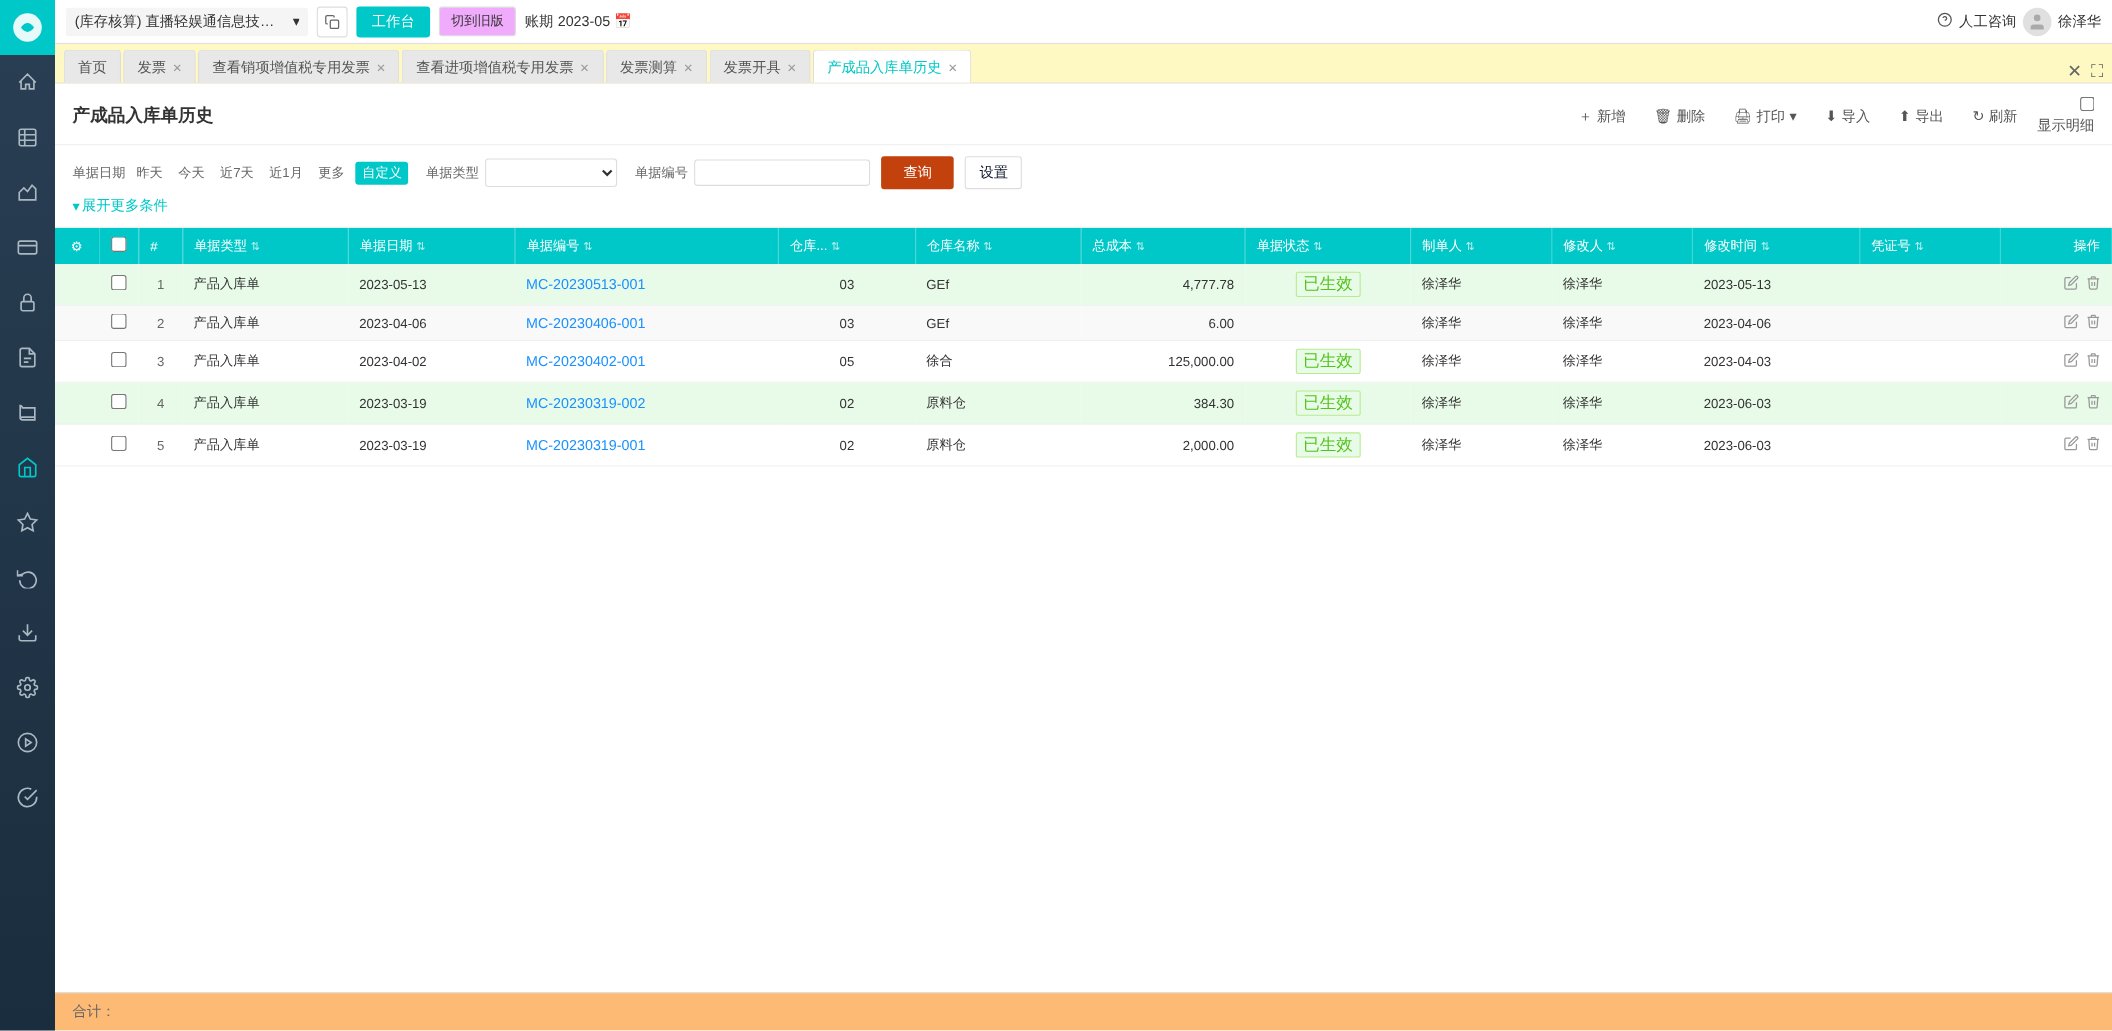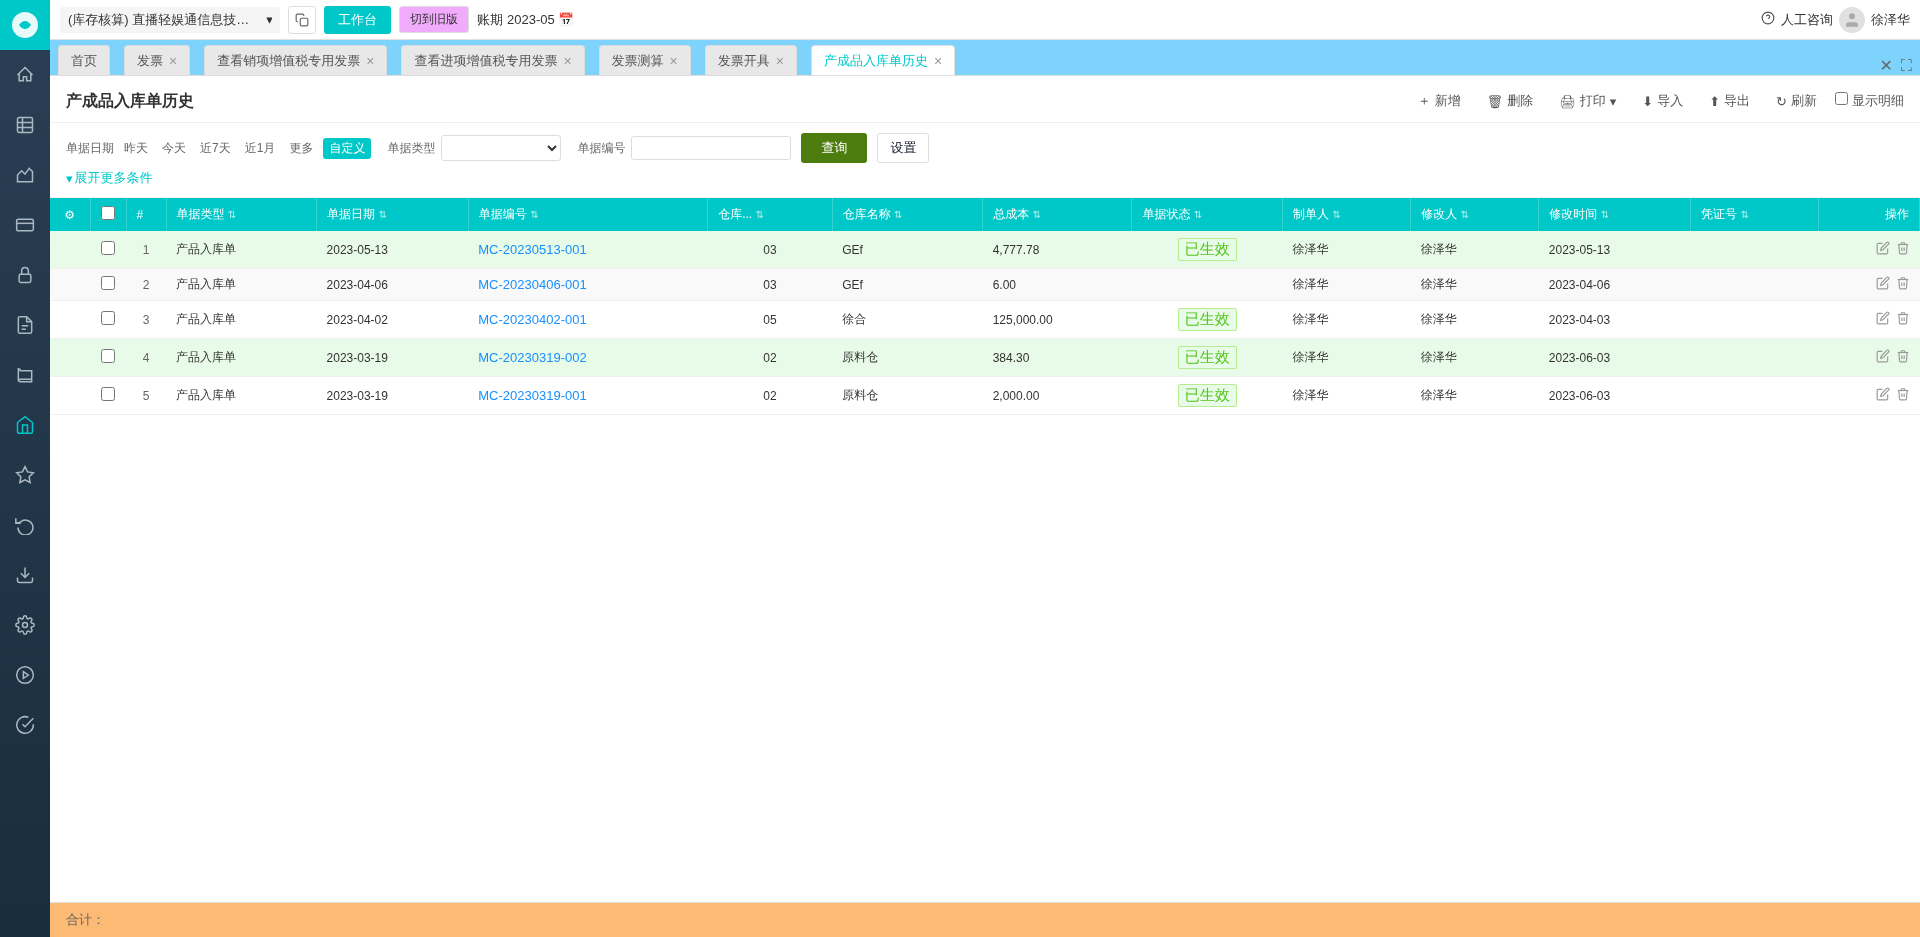--- a/index.html
+++ b/index.html
@@ -22,21 +22,21 @@
     .topbar-company span { overflow: hidden; text-overflow: ellipsis; white-space: nowrap; }
     .topbar-icon-btn { width: 28px; height: 28px; border: 1px solid #ddd; border-radius: 3px; display: flex; align-items: center; justify-content: center; cursor: pointer; background: #fff; color: #666; }
     .topbar-workbench { background: #00c8c8; color: #fff; border: none; padding: 5px 14px; border-radius: 3px; cursor: pointer; font-size: 13px; }
     .topbar-period-btn { background: #f0abfc; border: 1px solid #ddd; color: #333; padding: 4px 10px; border-radius: 3px; cursor: pointer; font-size: 12px; }
     .topbar-period { display: flex; align-items: center; gap: 4px; font-size: 13px; color: #333; }
     .topbar-spacer { flex: 1; }
     .topbar-user { display: flex; align-items: center; gap: 6px; font-size: 13px; color: #333; }
     .topbar-user-avatar { width: 26px; height: 26px; border-radius: 50%; background: #e0e0e0; display: flex; align-items: center; justify-content: center; overflow: hidden; }
 
     
-    .tabs { height: 36px; background: #7dd3fc; border-bottom: 1px solid #ddd; display: flex; align-items: flex-end; padding: 0 8px; flex-shrink: 0; gap: 14px; }
+    .tabs { height: 36px; background: #fef9c3; border-bottom: 1px solid #ddd; display: flex; align-items: flex-end; padding: 0 8px; flex-shrink: 0; gap: 2px; }
     .tab { height: 30px; padding: 0 12px; display: flex; align-items: center; gap: 6px; border: 1px solid #ddd; border-bottom: none; background: #e8e8e8; border-radius: 4px 4px 0 0; cursor: pointer; font-size: 12px; color: #555; }
     .tab.active { background: #fff; color: #00c8c8; border-color: #ddd; }
     .tab .tab-close { color: #999; font-size: 14px; line-height: 1; }
     .tabs-right { margin-left: auto; display: flex; align-items: center; gap: 8px; }
     .tab-action-btn { background: none; border: none; cursor: pointer; color: #666; font-size: 16px; }
 
     
     .page-content { flex: 1; background: #fff; overflow: auto; padding: 0; display: flex; flex-direction: column; }
 
     
@@ -50,36 +50,36 @@
     .filter-row { display: flex; align-items: center; gap: 16px; flex-wrap: wrap; }
     .filter-item { display: flex; align-items: center; gap: 6px; }
     .filter-label { color: #666; font-size: 12px; white-space: nowrap; }
     .filter-date-links { display: flex; gap: 6px; }
     .filter-date-link { color: #666; font-size: 12px; cursor: pointer; padding: 2px 4px; }
     .filter-date-link.custom { background: #00c8c8; color: #fff; border-radius: 3px; padding: 2px 6px; }
     .filter-date-range { color: #888; font-size: 12px; }
     .filter-select { border: 1px solid #ddd; border-radius: 3px; padding: 4px 8px; font-size: 12px; color: #333; background: #fff; min-width: 120px; }
     .filter-input { border: 1px solid #ddd; border-radius: 3px; padding: 4px 8px; font-size: 12px; color: #333; background: #fff; width: 160px; }
     .filter-expand { color: #00c8c8; cursor: pointer; font-size: 12px; display: flex; align-items: center; gap: 2px; }
-    .query-btn { background: #4d7c0f; color: #fff; border: none; padding: 6px 20px; border-radius: 3px; cursor: pointer; font-size: 13px; }
+    .query-btn { background: #c2410c; color: #fff; border: none; padding: 6px 20px; border-radius: 3px; cursor: pointer; font-size: 13px; }
     .reset-btn { background: #fff; color: #0f172a; border: 1px solid #ddd; padding: 5px 12px; border-radius: 3px; cursor: pointer; font-size: 13px; }
 
     
     .table-container { flex: 1; overflow: auto; padding: 0 0; }
     table { width: 100%; border-collapse: collapse; }
     thead tr { background: #00c8c8; color: #fff; }
     thead th { padding: 8px 10px; text-align: left; font-weight: normal; font-size: 12px; border-right: 1px solid rgba(255,255,255,0.2); white-space: nowrap; }
     thead th.settings-col { width: 40px; text-align: center; }
     thead th.check-col { width: 36px; text-align: center; }
     tbody tr { border-bottom: 1px solid #f0f0f0; }
     tbody tr:nth-child(even) { background: #f9f9f9; }
     tbody tr.highlighted { background: #e8fbe8; }
     tbody td { padding: 7px 10px; font-size: 12px; color: #333; white-space: nowrap; }
     .td-center { text-align: center; }
-    .td-right { }
+    .td-right { text-align: right; }
     .link-text { color: #1890ff; cursor: pointer; text-decoration: none; }
     .status-badge { display: inline-block; padding: 1px 6px; border-radius: 2px; font-size: 15px; }
     .status-active { background: #e8fbe8; color: #52c41a; border: 1px solid #b7eb8f; }
     .row-num { color: #666; text-align: center; }
     .action-icons { display: flex; gap: 6px; justify-content: flex-end; }
     .action-icon { cursor: pointer; color: #999; font-size: 14px; }
 
     
     .footer-summary { padding: 8px 16px; border-top: 1px solid #e0e0e0; background: #fdba74; display: flex; align-items: center; gap: 16px; font-size: 12px; color: #333; }
     .footer-total-label { color: #666; }
@@ -92,21 +92,21 @@
     .page-nav-btn { border: 1px solid #ddd; background: #fff; width: 24px; height: 24px; border-radius: 3px; cursor: pointer; display: flex; align-items: center; justify-content: center; color: #555; }
     .page-nav-btn:disabled { color: #ccc; cursor: not-allowed; }
     .page-input { width: 36px; border: 1px solid #ddd; border-radius: 3px; padding: 2px 4px; text-align: center; font-size: 12px; }
     .page-total { color: #666; }
 
     .sort-icon { opacity: 0.7; font-size: 10px; }
 
     .select-all-checkbox { width: 14px; height: 14px; cursor: pointer; }
     .row-checkbox { width: 14px; height: 14px; cursor: pointer; }
 
-    .display-toggle { display: flex; align-items: flex-start; gap: 4px; font-size: 12px; color: #555; cursor: pointer; }
+    .display-toggle { display: flex; align-items: flex-end; gap: 4px; font-size: 12px; color: #555; cursor: pointer; flex-direction: column; }
     .display-toggle input { cursor: pointer; }
   </style>
 </head>
 <body>
 
 <div class="sidebar">
   <div class="sidebar-logo">
     <svg viewBox="0 0 28 28" fill="none">
       <circle cx="14" cy="14" r="13" fill="white" opacity="0.9"></circle>
       <path d="M8 14 Q14 6 20 14 Q14 22 8 14Z" fill="#00c8c8"></path>

